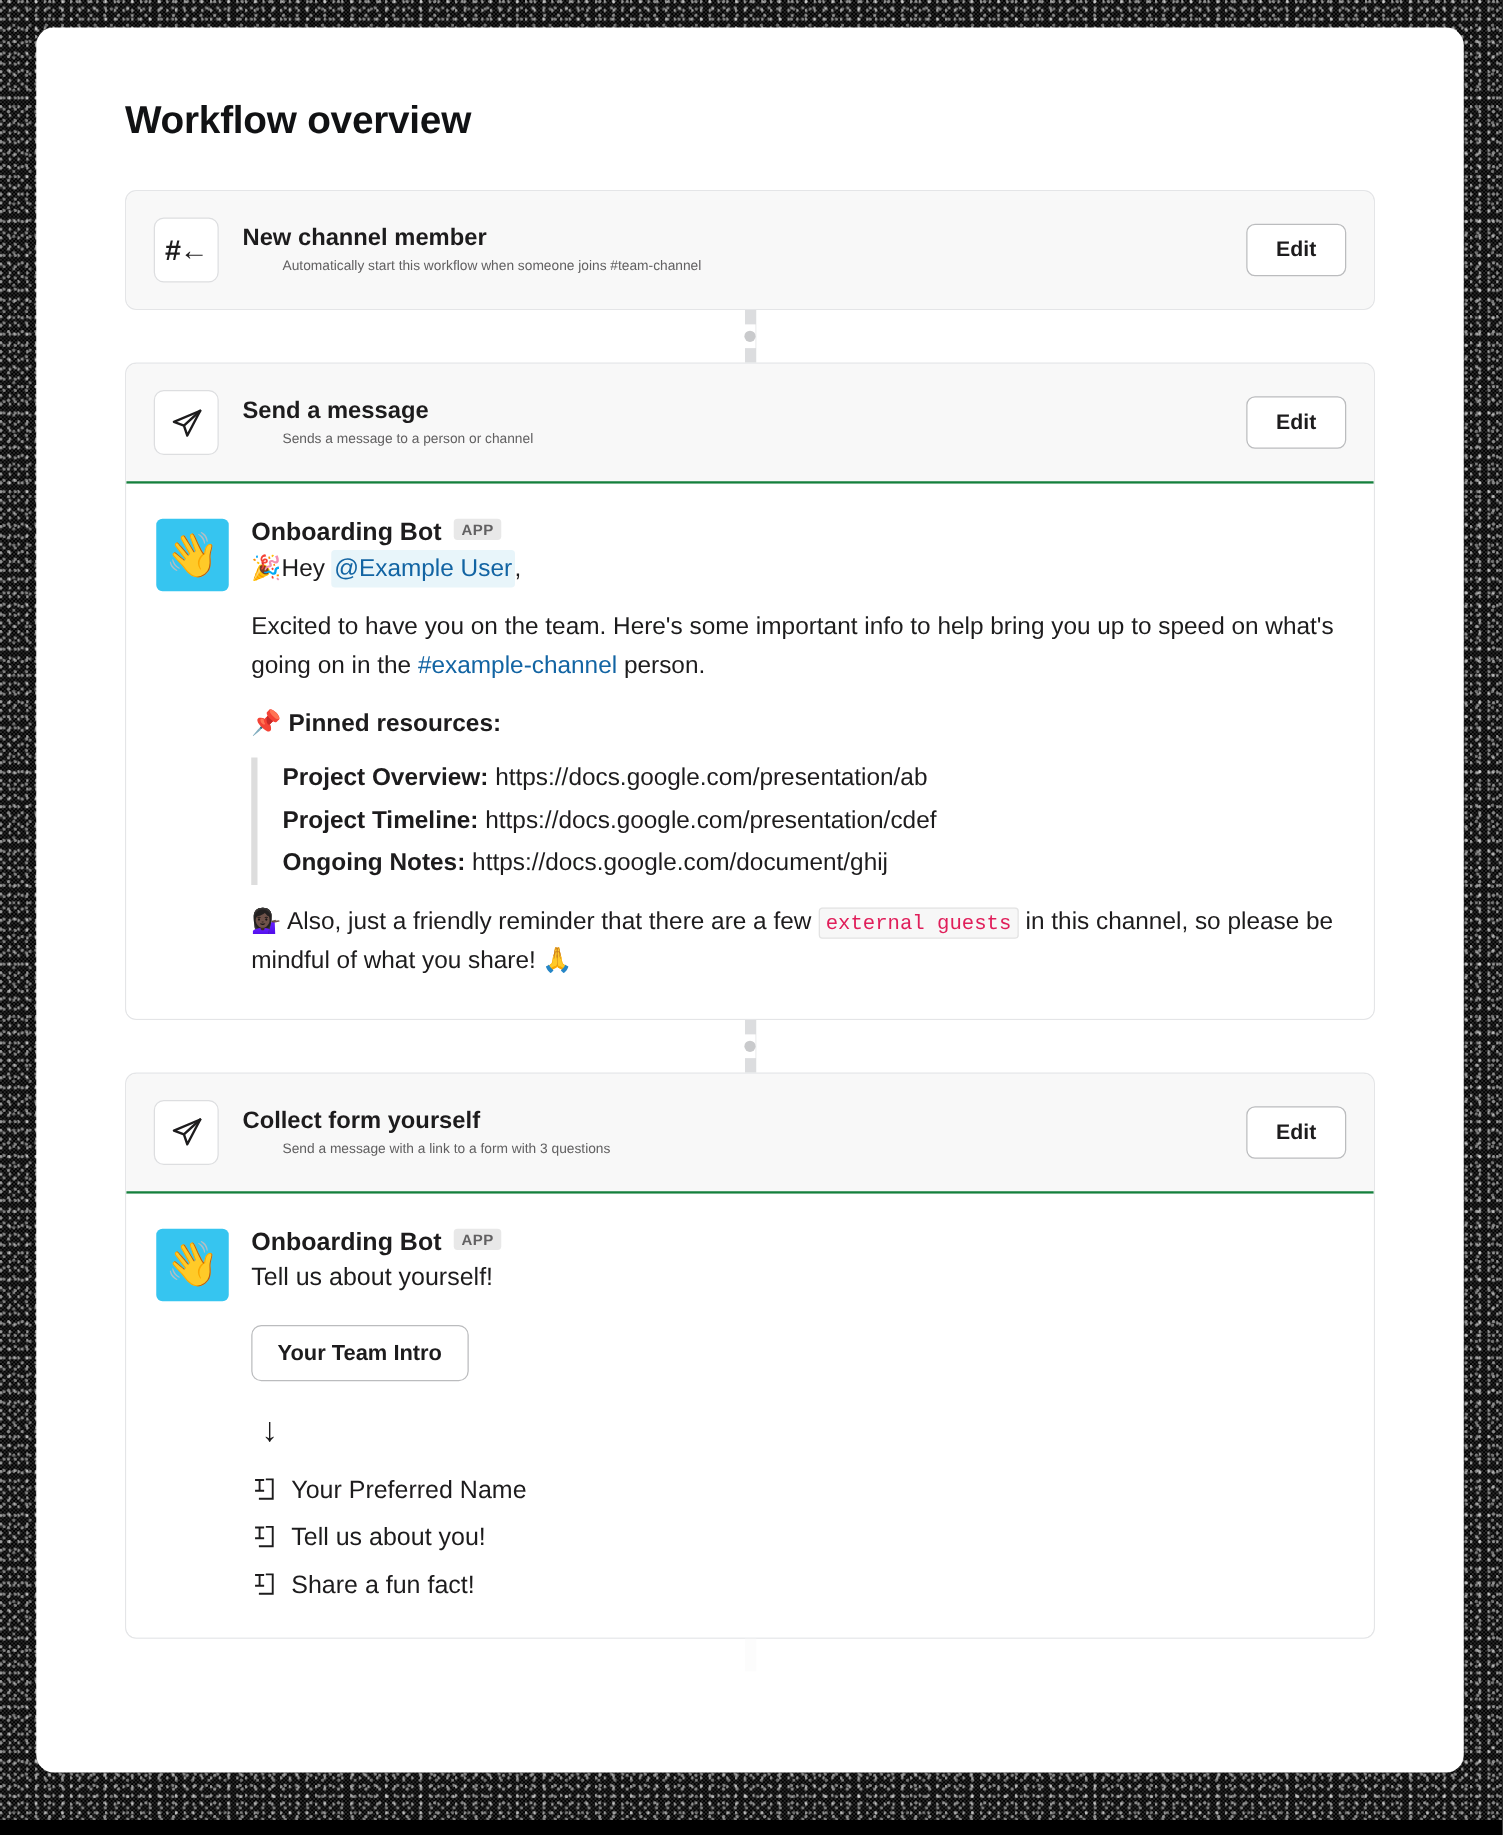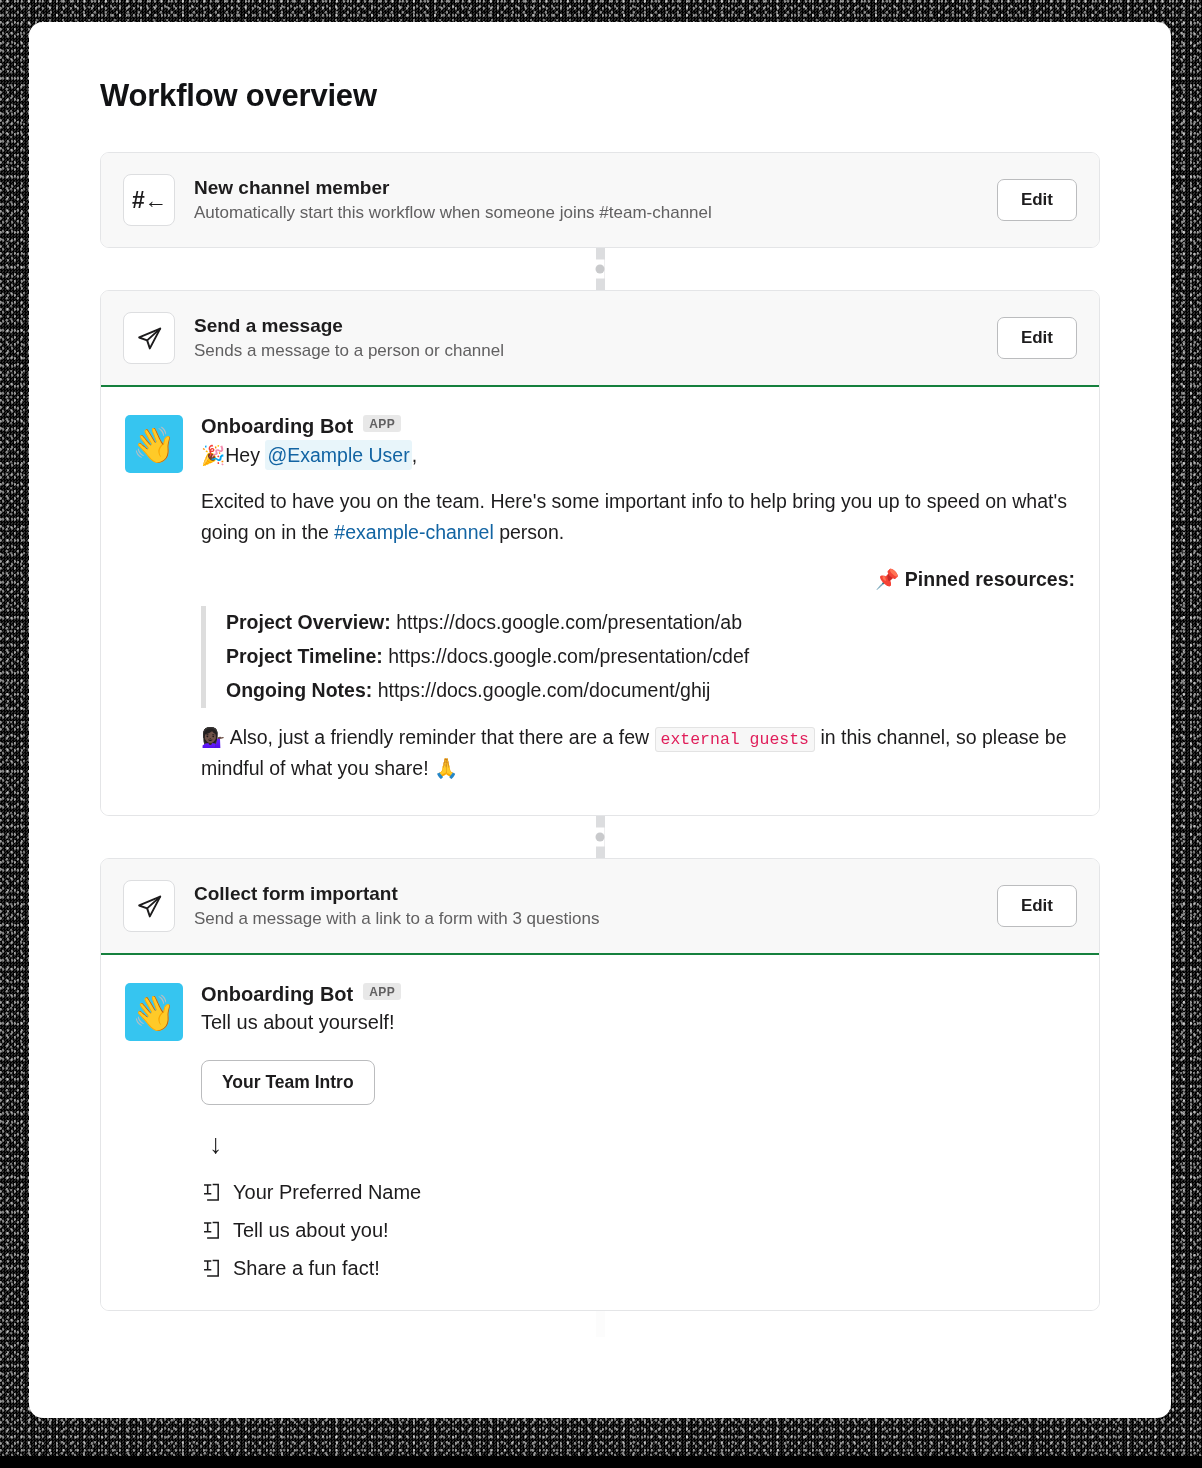--- a/index.html
+++ b/index.html
@@ -87,21 +87,21 @@
     font-size: 23px; font-weight: 700; line-height: 1;
     letter-spacing: -1px;
   }
 
   .step-text { flex: 1 1 auto; min-width: 0; }
   .step-title {
     font-size: 19px; font-weight: 700; color: #1d1c1d;
     line-height: 1.25; margin-bottom: 3px;
   }
   .step-sub {
-    font-size: 17px; color: #616061; line-height: 1.3;
+    font-size: 11px; color: #616061; line-height: 1.3; margin-left: 32px;
   }
 
   .edit-btn {
     flex: 0 0 auto;
     font-family: inherit;
     font-size: 17px; font-weight: 700;
     color: #1d1c1d;
     background: #fff;
     border: 1px solid #bbbcbe;
     border-radius: 7px;
@@ -175,21 +175,20 @@
     background: #e8f5fa;
     border-radius: 3px;
     padding: 4px 2px;
   }
   .chanlink { color: #1264a3; }
 
   .pinned {
     font-size: 19.5px; line-height: 1.5;
     font-weight: 700; color: #1d1c1d;
     margin-top: 16px;
-    text-align: right;
   }
   .pinned .emoji { font-weight: 400; }
 
   blockquote.resources {
     margin: 12px 0 0 0;
     padding: 0 0 0 20px;
     border-left: 5px solid #dddddd;
   }
   blockquote.resources .res-line {
     font-size: 19.5px; line-height: 1.74; color: #1d1c1d;
@@ -319,21 +318,21 @@
 
         <div class="step-card has-body">
           <div class="step-head">
             <div class="step-icon">
               <svg width="27" height="27" viewBox="0 0 24 24" fill="none" stroke="currentColor" stroke-width="1.7" stroke-linejoin="round" stroke-linecap="round">
                 <path d="M21.5 3.2 2.8 11.1l7.1 2.6 2.4 7.1z"></path>
                 <path d="M21.5 3.2 9.9 13.7"></path>
               </svg>
             </div>
             <div class="step-text">
-              <div class="step-title">Collect form important</div>
+              <div class="step-title">Collect form yourself</div>
               <div class="step-sub">Send a message with a link to a form with 3 questions</div>
             </div>
             <button class="edit-btn">Edit</button>
           </div>
 
           <div class="step-body">
             <div class="msg">
               <div class="avatar">👋</div>
               <div class="msg-main">
                 <div class="msg-head">

